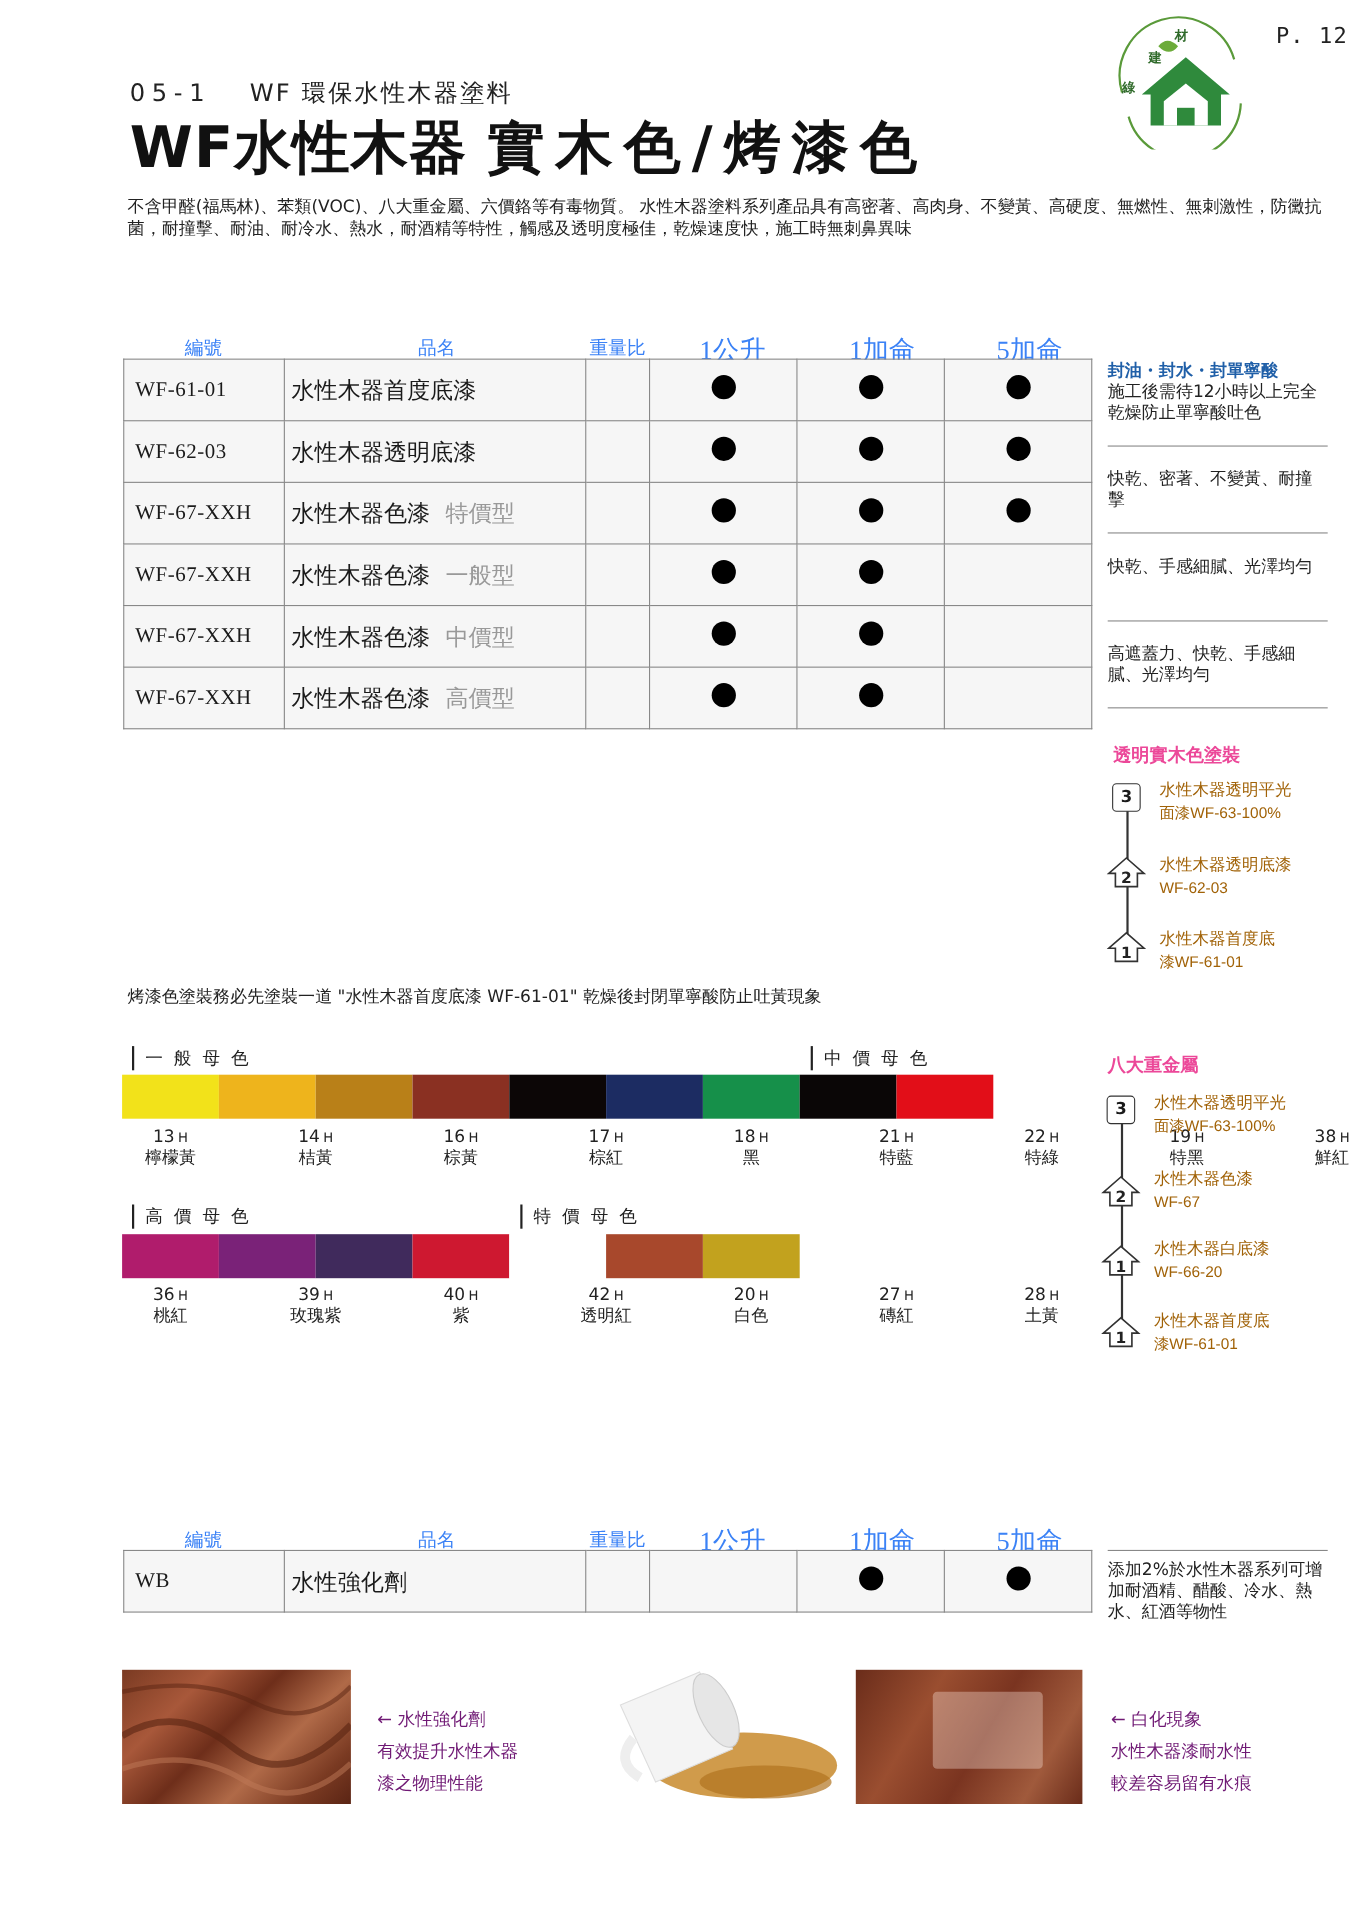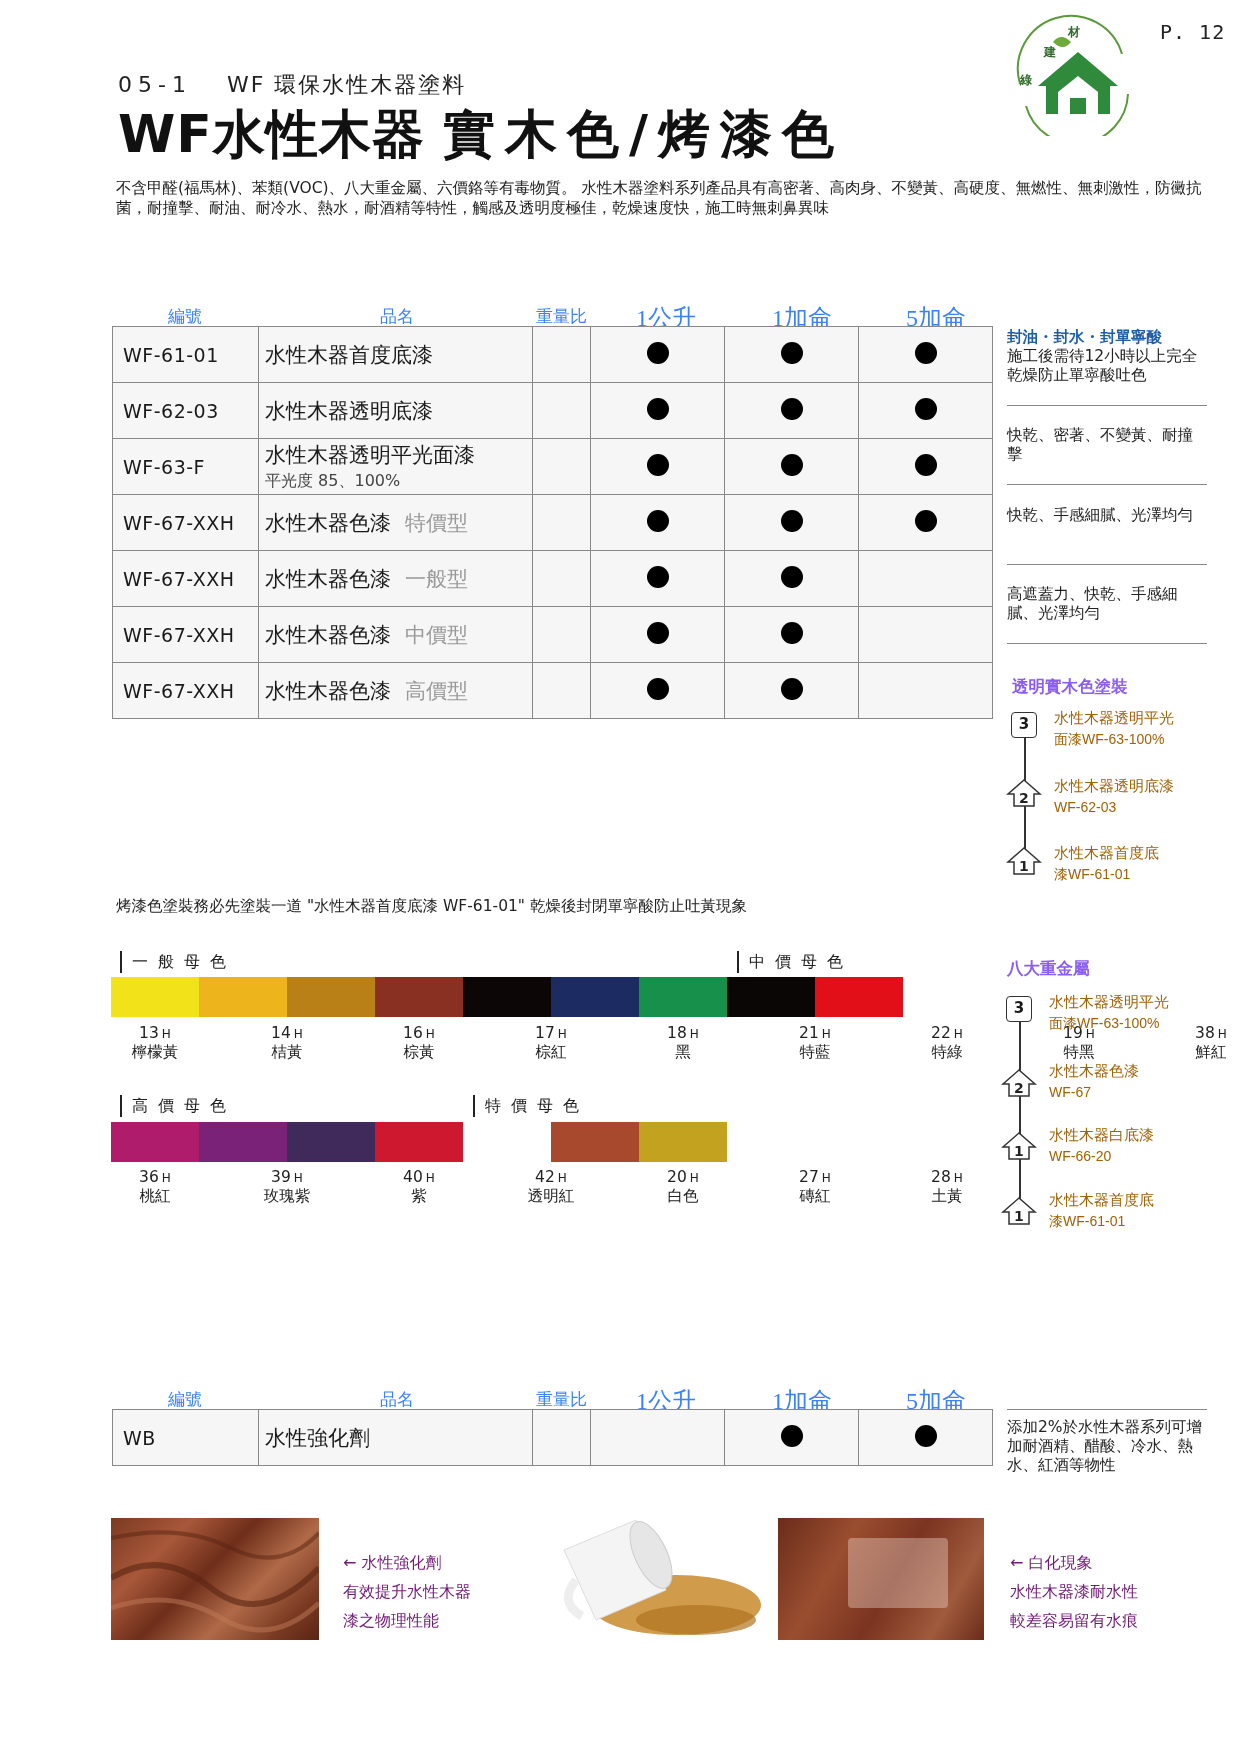--- a/index.html
+++ b/index.html
@@ -13,21 +13,21 @@
   .sec-code { left: 118px; top: 70px; font-size: 22px; letter-spacing: 2px; color: #222; }
   .sec-code .num { letter-spacing: 6px; margin-right: 26px; }
   .title { left: 118px; top: 100px; font-size: 52px; font-weight: bold; color: #111; letter-spacing: 1px; }
   .title .sp { letter-spacing: 10px; margin-left: 18px; }
   .desc { left: 116px; top: 178px; width: 1100px; font-size: 15.5px; line-height: 20px; color: #222; }
 
   .hdr { font-size: 17px; color: #3b82f6; }
   .hdr.serif { font-family: "Liberation Serif", serif; font-size: 24px; }
 
   table.prod { position: absolute; border-collapse: collapse; }
-  table.prod td { border: 1px solid #888; background: #f6f6f6; height: 56px; vertical-align: middle; }
+  table.prod td { border: 1px solid #888; background: #f6f6f6; height: 56px; vertical-align: middle; font-family: Liberation Serif, serif; }
   table.prod td.code { width: 146px; padding-left: 10px; font-size: 19px; letter-spacing: 0.5px; }
   table.prod td.name { width: 274px; padding-left: 6px; font-size: 21px; }
   table.prod td.ratio { width: 58px; }
   table.prod td.dotc { width: 134px; text-align: center; }
   .dot { display: inline-block; width: 22px; height: 22px; border-radius: 50%; background: #000; }
   .sub { font-size: 16px; color: #444; display: block; margin-top: 2px; }
   .grade { color: #999; margin-left: 14px; }
 
   .note-col { position: absolute; left: 1007px; width: 200px; font-size: 15.5px; line-height: 19px; color: #222; }
   .note-line { position: absolute; left: 1007px; width: 200px; height: 1px; background: #888; }
@@ -35,21 +35,21 @@
 
   .warn { left: 116px; top: 896px; font-size: 15.5px; color: #222; }
 
   .grp-label { font-size: 16px; letter-spacing: 10px; color: #222; border-left: 2px solid #222; padding-left: 10px; height: 22px; line-height: 22px; }
   .swatch-row { display: flex; position: absolute; }
   .sw { width: 88px; height: 40px; }
   .lbl-row { display: flex; position: absolute; gap: 44px; }
   .lbl { width: 88px; text-align: center; font-size: 15.5px; line-height: 18px; color: #222; }
   .lbl .h { font-size: 12px; margin-left: 3px; }
 
-  .proc-title { font-size: 16.5px; font-weight: bold; color: #8b5cf6; }
+  .proc-title { font-size: 16.5px; font-weight: bold; color: #ec4899; }
   .step { position: absolute; font-size: 15px; line-height: 21px; color: #a16207; }
   .step .mono { font-family: Liberation Sans, sans-serif; font-size: 14px; }
   .box-num { position: absolute; width: 26px; height: 26px; border: 1.5px solid #333; border-radius: 4px; font-size: 15px; font-weight: bold; text-align: center; line-height: 23px; background: #fff; }
   .vline { position: absolute; width: 1.5px; background: #333; }
 
   .photo { position: absolute; overflow: hidden; }
   .cap { position: absolute; font-size: 16px; line-height: 29px; color: #701a75; }
 </style>
 </head>
 <body>
@@ -97,28 +97,20 @@
   </tr>
   <tr>
     <td class="code">WF-62-03</td>
     <td class="name"><span>水性木器透明底漆</span></td>
     <td class="ratio"></td>
     <td class="dotc"><span class="dot"></span></td>
     <td class="dotc"><span class="dot"></span></td>
     <td class="dotc"><span class="dot"></span></td>
   </tr>
   <tr>
-    <td class="code">WF-63-F</td>
-    <td class="name"><span>水性木器透明平光面漆</span><span class="sub">平光度 85、100%</span></td>
-    <td class="ratio"></td>
-    <td class="dotc"><span class="dot"></span></td>
-    <td class="dotc"><span class="dot"></span></td>
-    <td class="dotc"><span class="dot"></span></td>
-  </tr>
-  <tr>
     <td class="code">WF-67-XXH</td>
     <td class="name"><span>水性木器色漆</span><span class="grade">特價型</span></td>
     <td class="ratio"></td>
     <td class="dotc"><span class="dot"></span></td>
     <td class="dotc"><span class="dot"></span></td>
     <td class="dotc"><span class="dot"></span></td>
   </tr>
   <tr>
     <td class="code">WF-67-XXH</td>
     <td class="name"><span>水性木器色漆</span><span class="grade">一般型</span></td>

